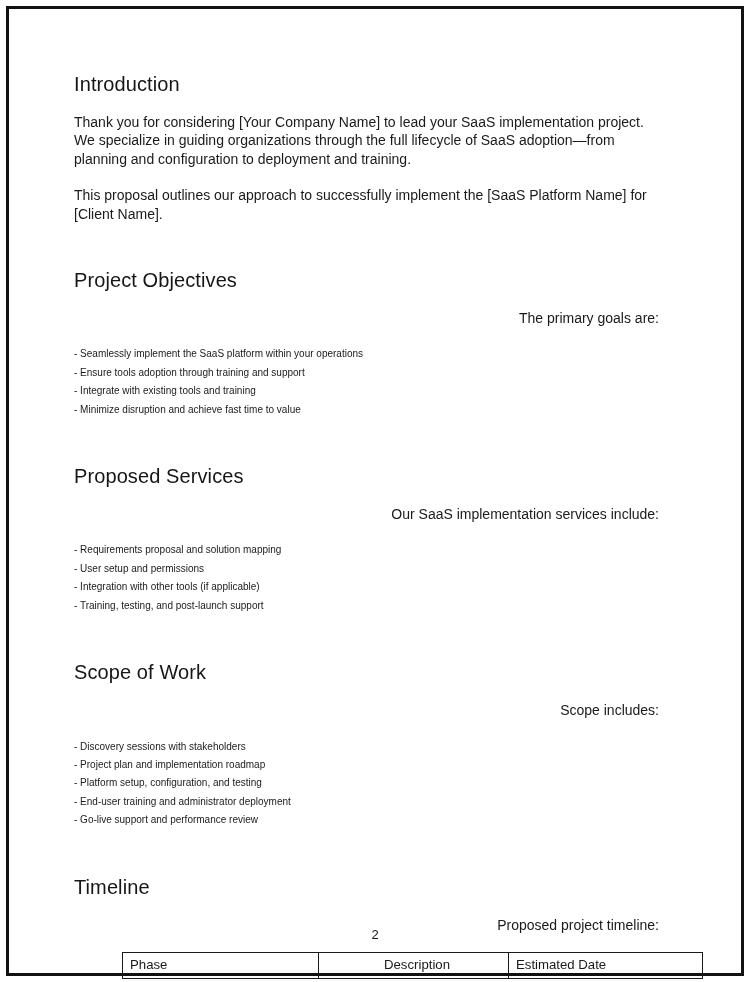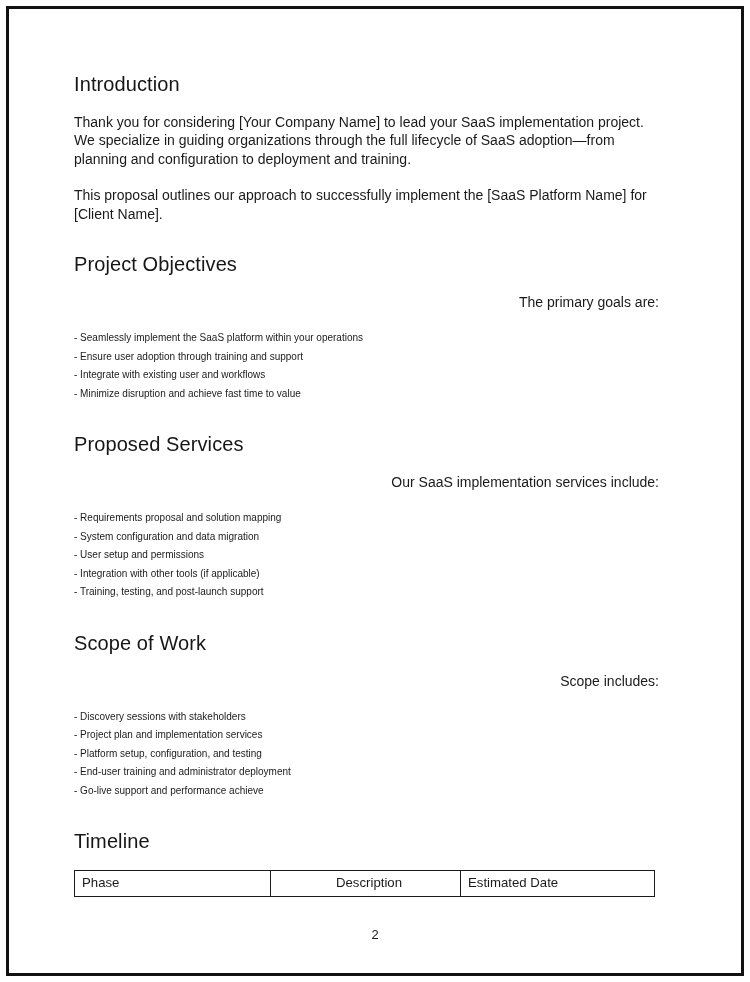--- a/index.html
+++ b/index.html
@@ -49,21 +49,21 @@
     font-size: 20px;
     font-weight: 400;
     color: #161616;
     margin: 0 0 14px 0;
     padding: 0;
     line-height: 30px;
     letter-spacing: 0.1px;
   }
 
   .section + .section h1.heading {
-    margin-top: 26px;
+    margin-top: 42px;
   }
 
   p.para {
     font-size: 14px;
     line-height: 18.4px;
     color: #1a1a1a;
     margin: 0 0 18px 0;
     padding: 0;
     max-width: 585px;
   }
@@ -86,20 +86,21 @@
     margin: 0;
     padding: 0;
     white-space: pre;
   }
 
   table.timeline-table {
     border-collapse: collapse;
     width: 556px;
     margin-top: 2px;
     table-layout: fixed;
+    margin-left: 48px;
   }
 
   table.timeline-table th {
     border: 1px solid #1a1a1a;
     font-size: 13.2px;
     font-weight: 400;
     color: #1a1a1a;
     text-align: left;
     padding: 3px 0 4px 7px;
     height: 18px;
@@ -133,52 +134,52 @@
         <h1 class="heading">Introduction</h1>
         <p class="para">Thank you for considering [Your Company Name] to lead your SaaS implementation project. We specialize in guiding organizations through the full lifecycle of SaaS adoption—from planning and configuration to deployment and training.</p>
         <p class="para">This proposal outlines our approach to successfully implement the [SaaS Platform Name] for [Client Name].</p>
       </div>
 
       <div class="section">
         <h1 class="heading">Project Objectives</h1>
         <p class="para tight">The primary goals are:</p>
         <ul class="dash-list">
           <li>- Seamlessly implement the SaaS platform within your operations</li>
-          <li>- Ensure user adoption through training and support</li>
-          <li>- Integrate with existing user and workflows</li>
+          <li>- Ensure tools adoption through training and support</li>
+          <li>- Integrate with existing tools and training</li>
           <li>- Minimize disruption and achieve fast time to value</li>
         </ul>
       </div>
 
       <div class="section">
         <h1 class="heading">Proposed Services</h1>
         <p class="para tight">Our SaaS implementation services include:</p>
         <ul class="dash-list">
           <li>- Requirements proposal and solution mapping</li>
-          <li>- System configuration and data migration</li>
           <li>- User setup and permissions</li>
           <li>- Integration with other tools (if applicable)</li>
           <li>- Training, testing, and post-launch support</li>
         </ul>
       </div>
 
       <div class="section">
         <h1 class="heading">Scope of Work</h1>
         <p class="para tight">Scope includes:</p>
         <ul class="dash-list">
           <li>- Discovery sessions with stakeholders</li>
-          <li>- Project plan and implementation services</li>
+          <li>- Project plan and implementation roadmap</li>
           <li>- Platform setup, configuration, and testing</li>
           <li>- End-user training and administrator deployment</li>
-          <li>- Go-live support and performance achieve</li>
+          <li>- Go-live support and performance review</li>
         </ul>
       </div>
 
       <div class="section">
         <h1 class="heading">Timeline</h1>
+        <p class="para tight">Proposed project timeline:</p>
         <table class="timeline-table">
           <thead>
             <tr>
               <th class="col-phase">Phase</th>
               <th class="col-desc">Description</th>
               <th class="col-date">Estimated Date</th>
             </tr>
           </thead>
         </table>
       </div>

